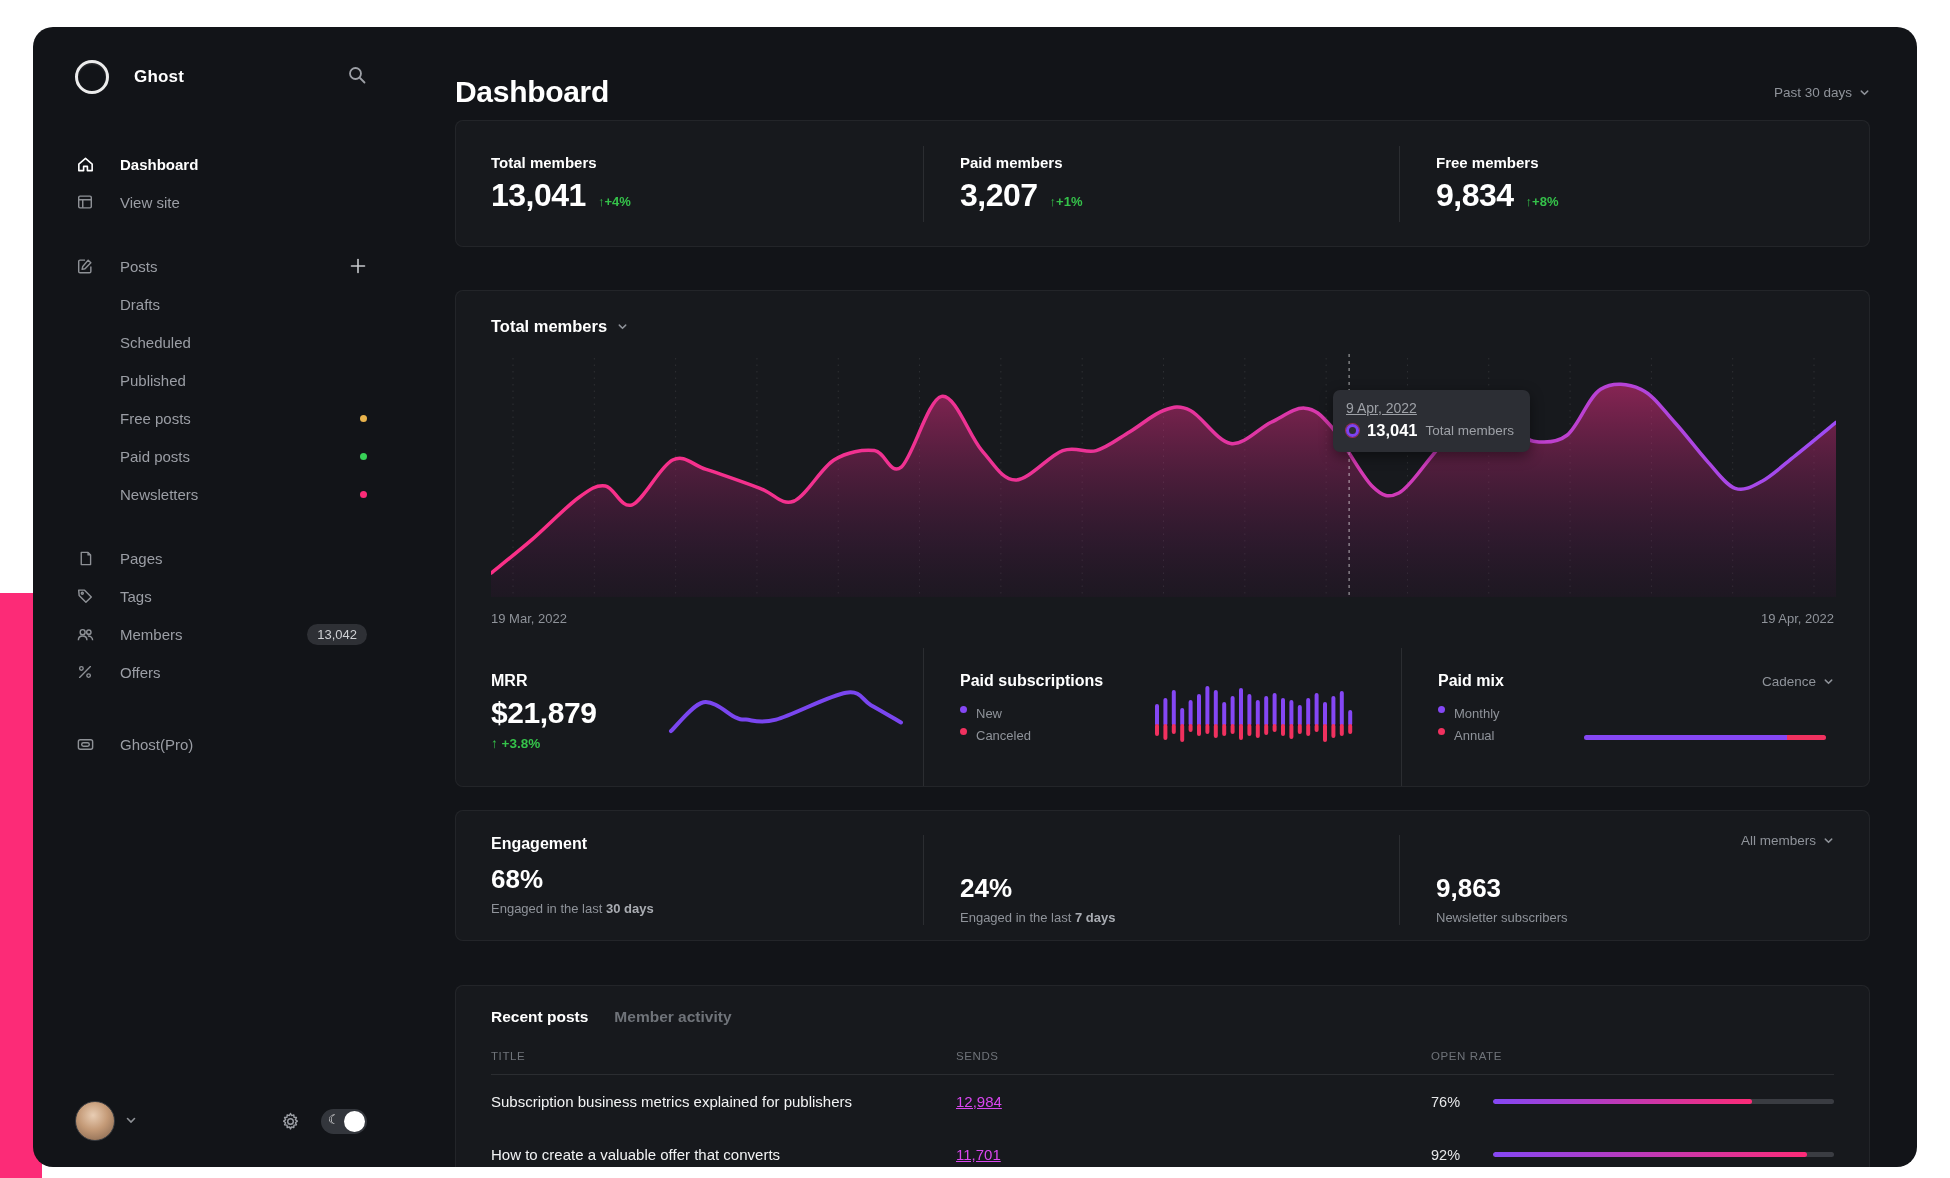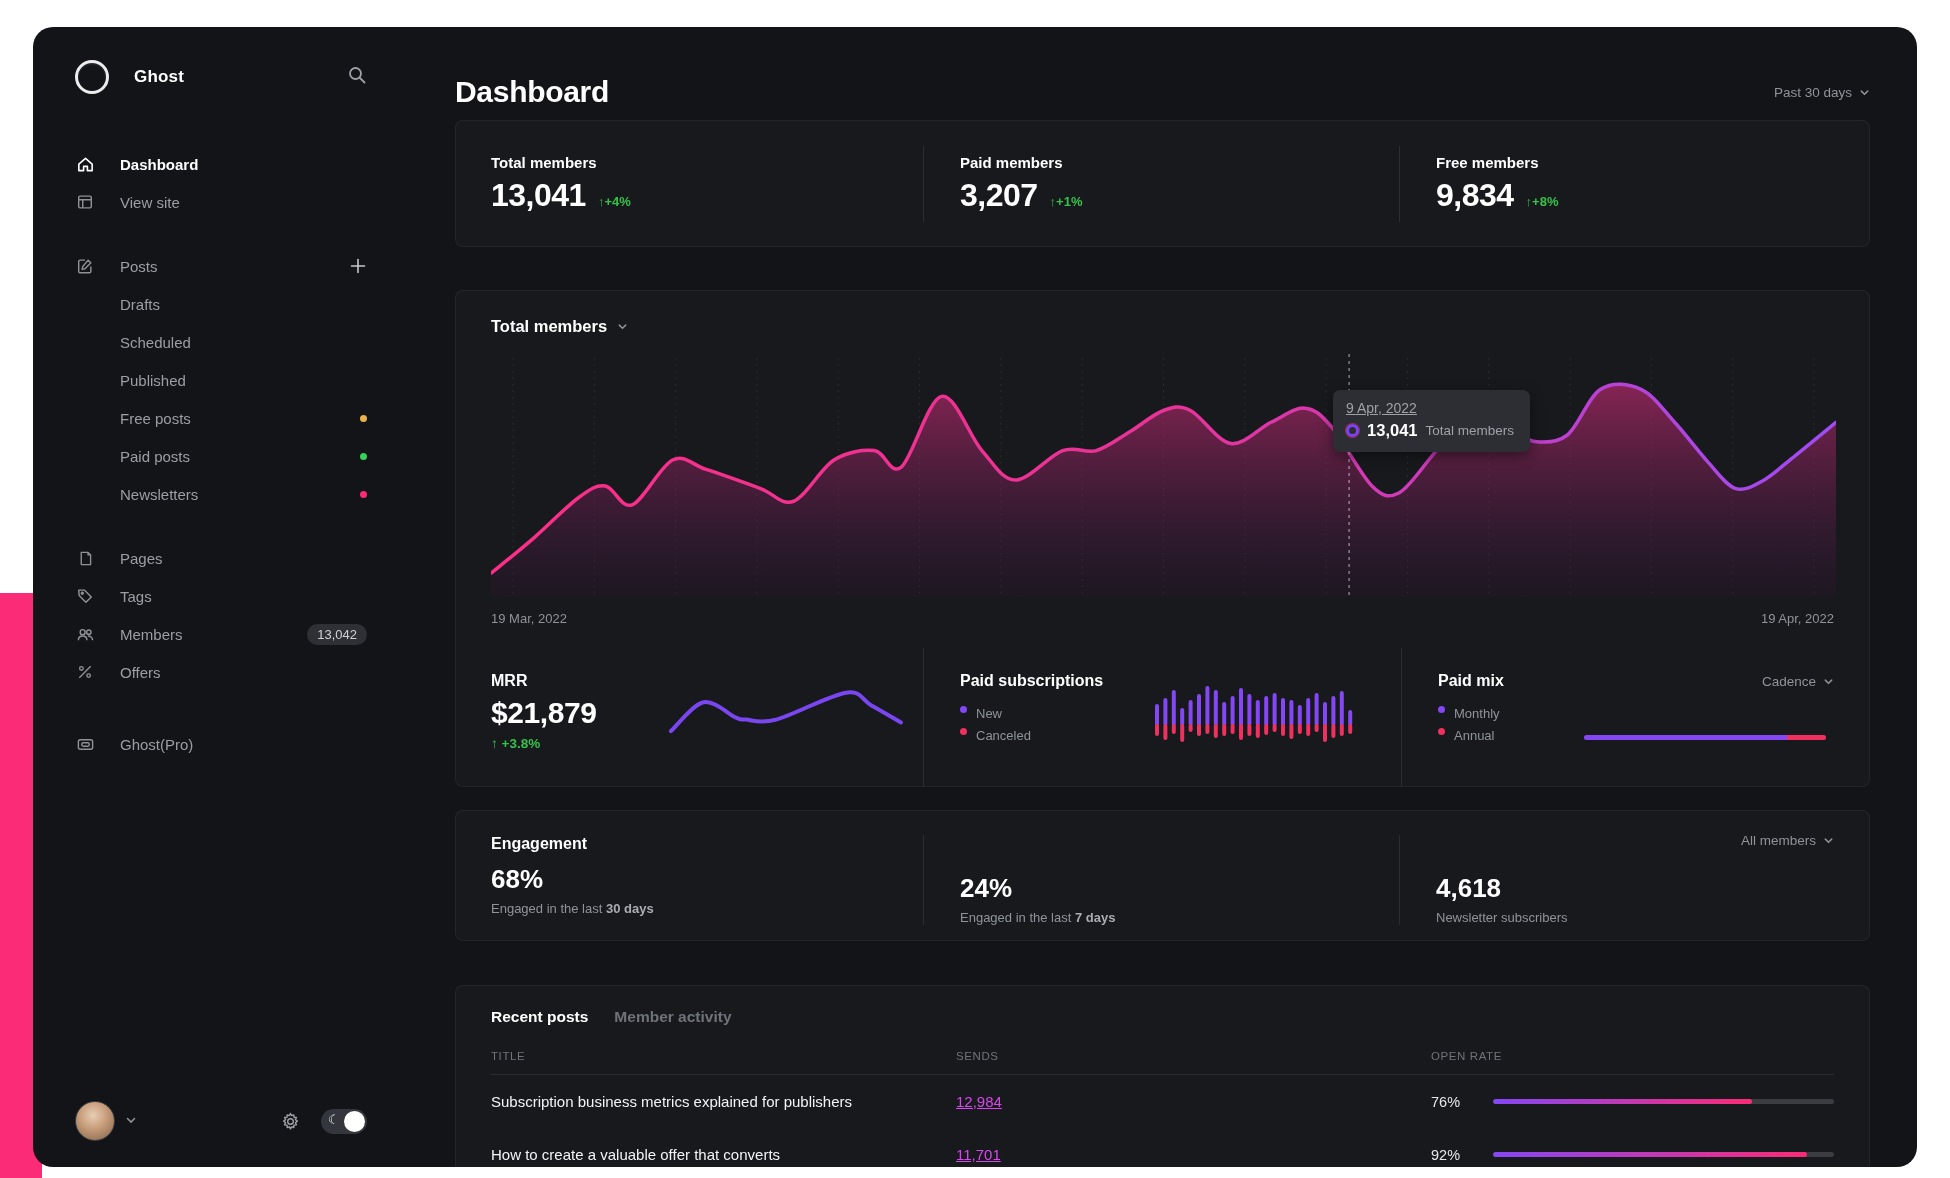--- a/index.html
+++ b/index.html
@@ -481,21 +481,21 @@
           <div class="eng-col">
             <div class="eng-title">Engagement</div>
             <div class="eng-value">68%</div>
             <div class="eng-desc"><span>Engaged in the last </span><b>30 days</b></div>
           </div>
           <div class="eng-col bord pad">
             <div class="eng-value">24%</div>
             <div class="eng-desc"><span>Engaged in the last </span><b>7 days</b></div>
           </div>
           <div class="eng-col bord pad">
-            <div class="eng-value">4,618</div>
+            <div class="eng-value">9,863</div>
             <div class="eng-desc"><span>Newsletter subscribers</span></div>
           </div>
         </div>
       </div>
 
       <div class="card posts-card">
         <div class="tabs">
           <span class="tab">Recent posts</span>
           <span class="tab inactive">Member activity</span>
         </div>

